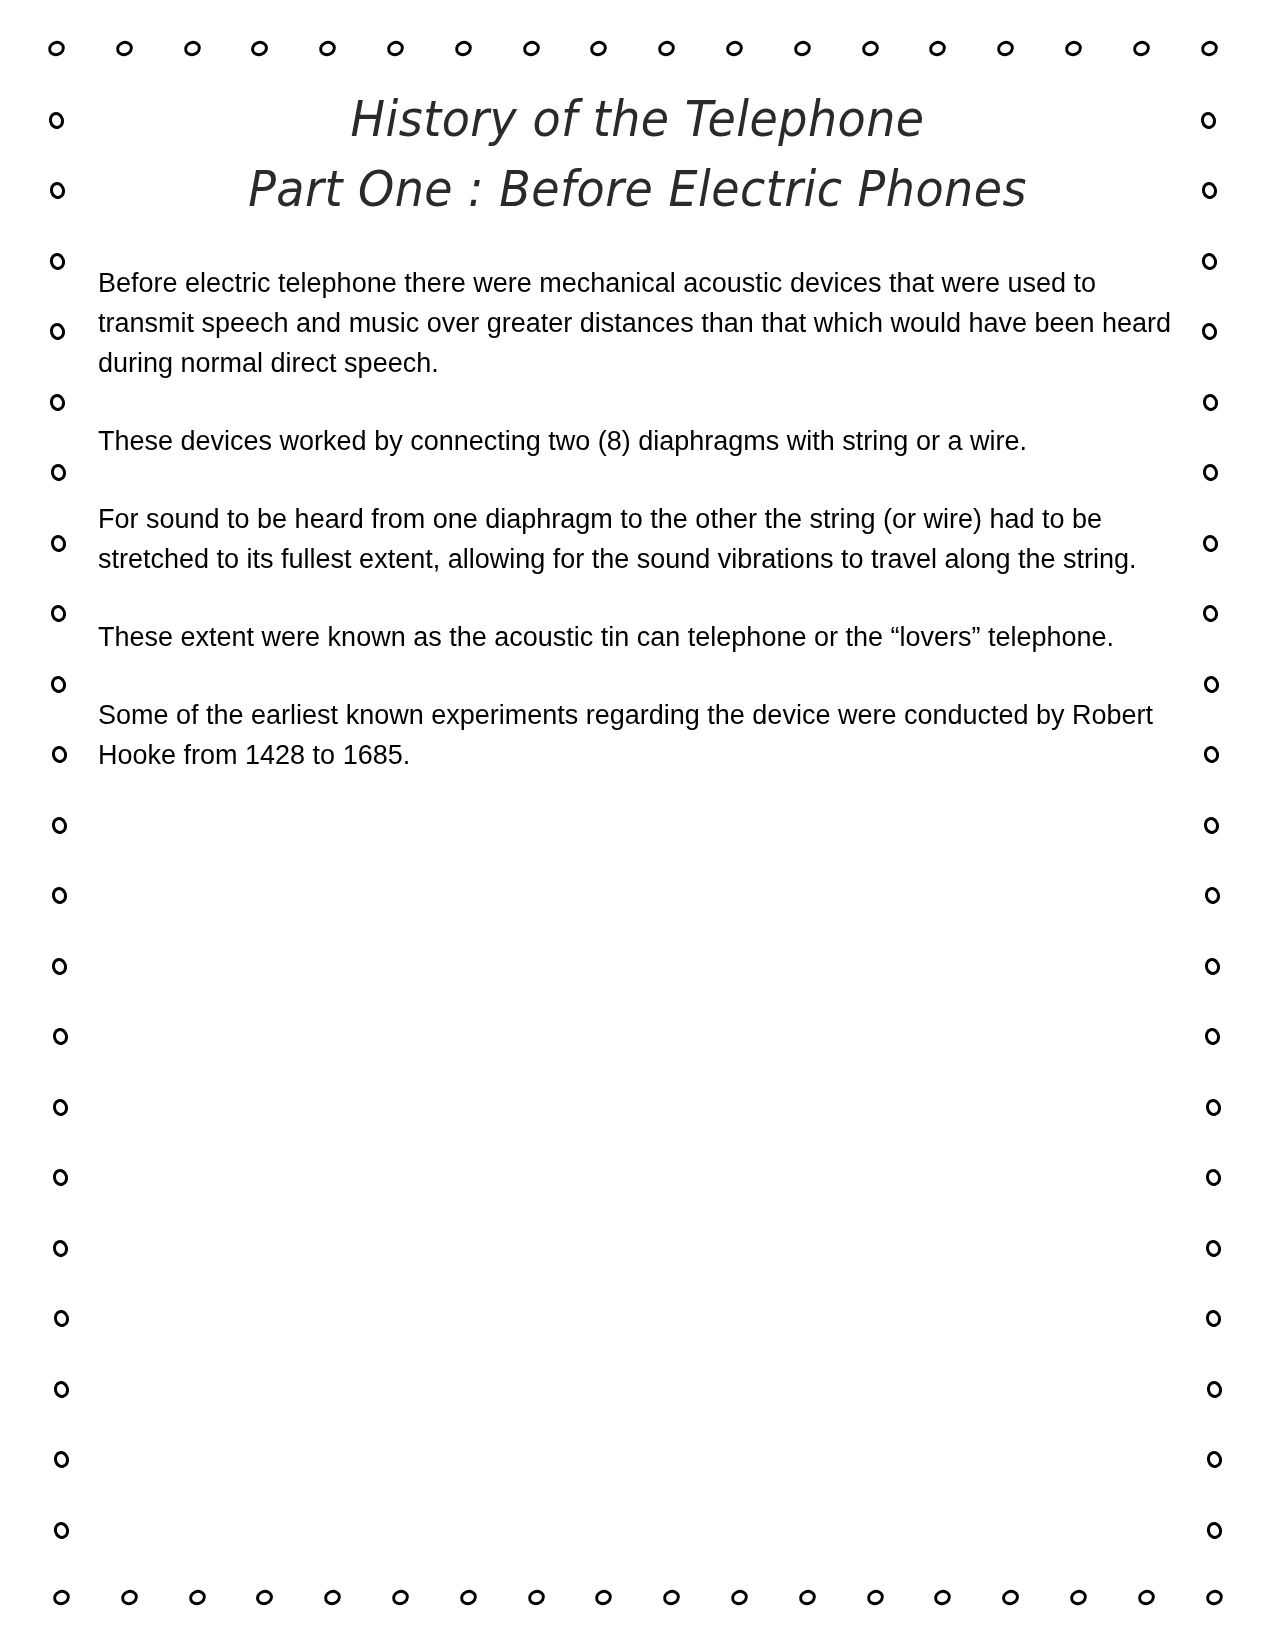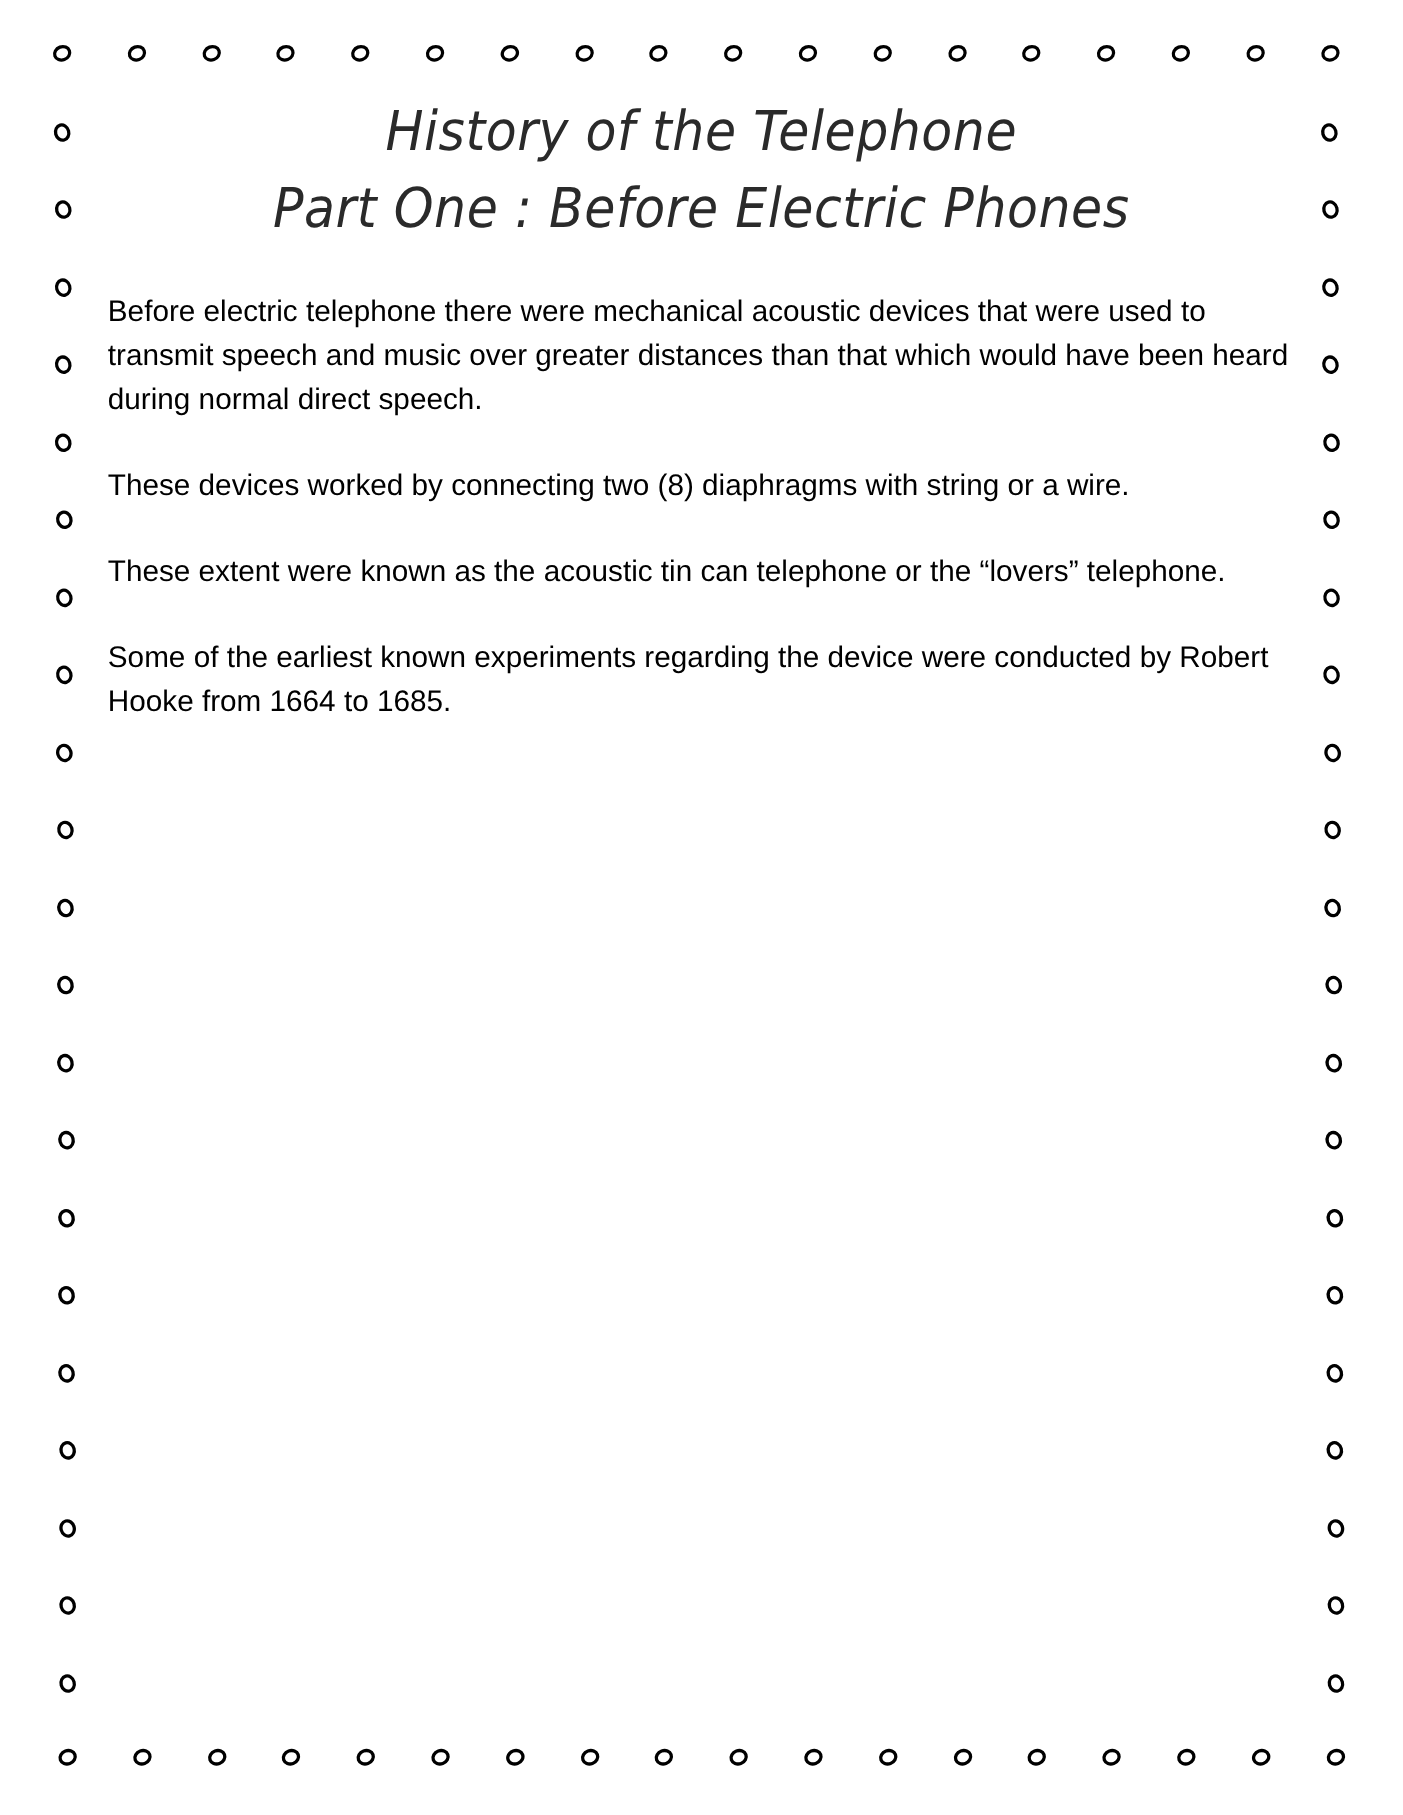--- a/index.html
+++ b/index.html
@@ -112,18 +112,19 @@
       <span class="dot v" style="left: 1207px; top: 1451px;"></span>
       <span class="dot v" style="left: 1207.3px; top: 1521.5px;"></span>
     </div>
 
   <div class="title t1">History of the Telephone</div>
   <div class="title t2">Part One : Before Electric Phones</div>
 
   <div class="body-text">
     <p>Before electric telephone there were mechanical acoustic devices that were used to transmit speech and music over greater distances than that which would have been heard during normal direct speech.</p>
     <p>These devices worked by connecting two (8) diaphragms with string or a wire.</p>
+    <p>For sound to be heard from one diaphragm to the other the string (or wire) had to be stretched to its fullest extent, allowing for the sound vibrations to travel along the string.</p>
     <p>These extent were known as the acoustic tin can telephone or the “lovers” telephone.</p>
-    <p>Some of the earliest known experiments regarding the device were conducted by Robert Hooke from 1664 to 1685.</p>
+    <p>Some of the earliest known experiments regarding the device were conducted by Robert Hooke from 1428 to 1685.</p>
   </div>
 
   <div class="footer">© 2019 alwaysdoinsomething.com</div>
 </div>
 
 </body></html>

